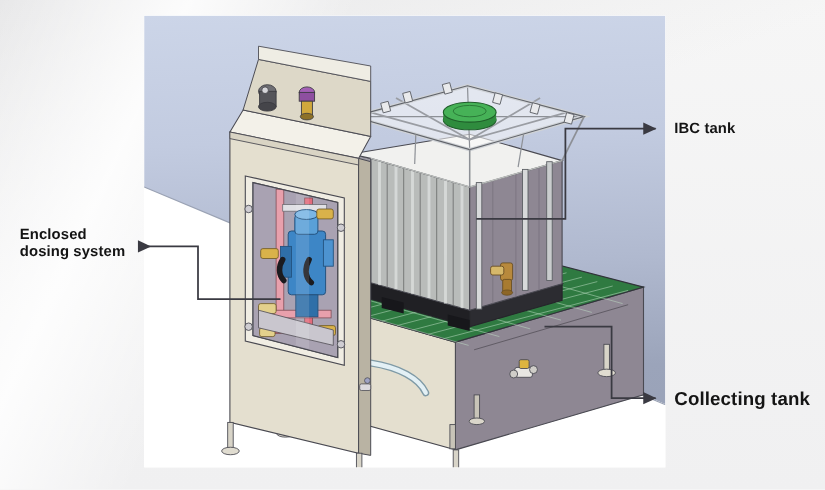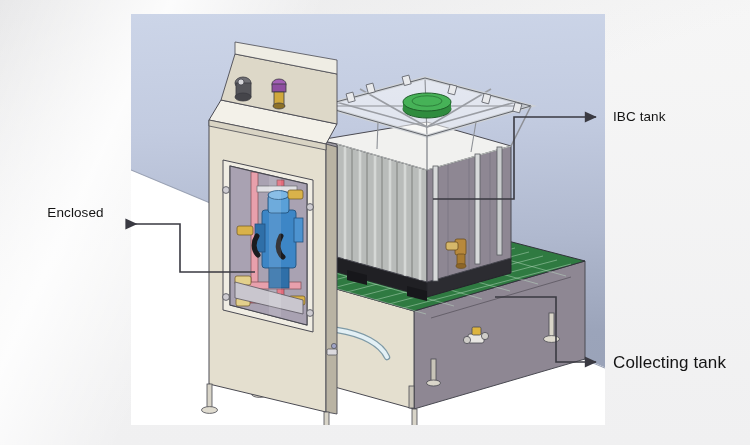--- a/index.html
+++ b/index.html
@@ -24,23 +24,23 @@
   .sky{position:absolute;left:0;top:0;width:474px;height:411px;
     background:linear-gradient(178deg,#ccd5e8 0%,#c2cbe0 28%,#b0b9cf 55%,#9ba4ba 78%,#98a1b6 100%);
     clip-path:polygon(0 0,100% 0,100% 100%,100% 100%,100% 86%,0 38%);
   }
   .ground{position:absolute;left:0;top:0;width:474px;height:411px;background:#ffffff;
     clip-path:polygon(0 38%,100% 86%,100% 100%,0 100%);}
   .ground-line{position:absolute;left:0;top:0;width:474px;height:411px;
     pointer-events:none;}
 
   
-  .label{position:absolute;color:#141414;font-weight:normal;
+  .label{position:absolute;color:#141414;font-weight:bold;
     font-family:"Liberation Sans",sans-serif;letter-spacing:.1px;}
-  #lbl-dosing{left:18px;top:205px;width:115px;font-size:13.5px;line-height:15.5px;text-align:center;}
+  #lbl-dosing{left:18px;top:205px;width:115px;font-size:13.5px;line-height:15.5px;text-align:left;}
   #lbl-ibc{left:613px;top:109px;font-size:13.5px;}
   #lbl-collect{left:613px;top:353px;font-size:17px;}
 
   .leader{position:absolute;left:0;top:0;width:750px;height:445px;pointer-events:none;}
 </style>
 </head>
 <body>
 
 <div id="page">
   <div class="bg-sheen"></div>
@@ -302,18 +302,19 @@
 
     <path d="M255,272 L180,272 L180,224 L127,224" stroke="#3a3a42" stroke-width="1.6" fill="none" marker-end="url(#arrL)"></path>
 
     <path d="M433,199 L514,199 L514,117 L596,117" stroke="#3a3a42" stroke-width="1.6" fill="none" marker-end="url(#arrR)"></path>
 
     <path d="M495,297 L556,297 L556,362 L596,362" stroke="#3a3a42" stroke-width="1.6" fill="none" marker-end="url(#arrR)"></path>
   </svg>
 
   <div class="label" id="lbl-dosing">
     <div>Enclosed</div>
+    <div>dosing system</div>
   </div>
 
   <div class="label" id="lbl-ibc">IBC tank</div>
 
   <div class="label" id="lbl-collect">Collecting tank</div>
 </div>
 
 </body></html>

